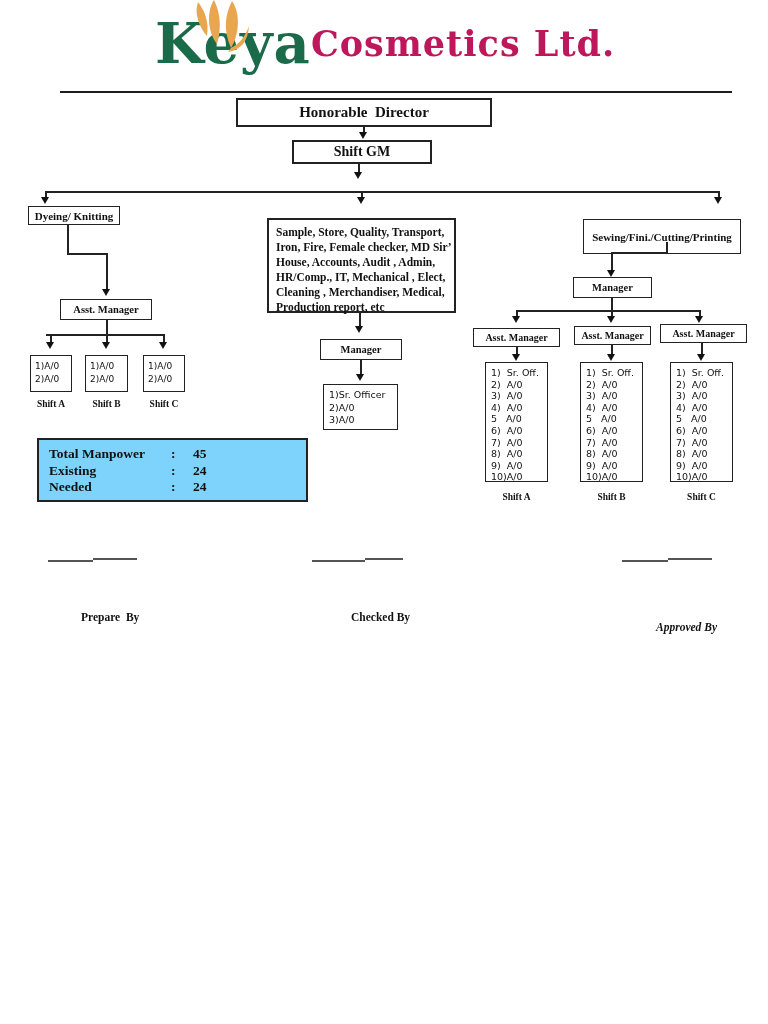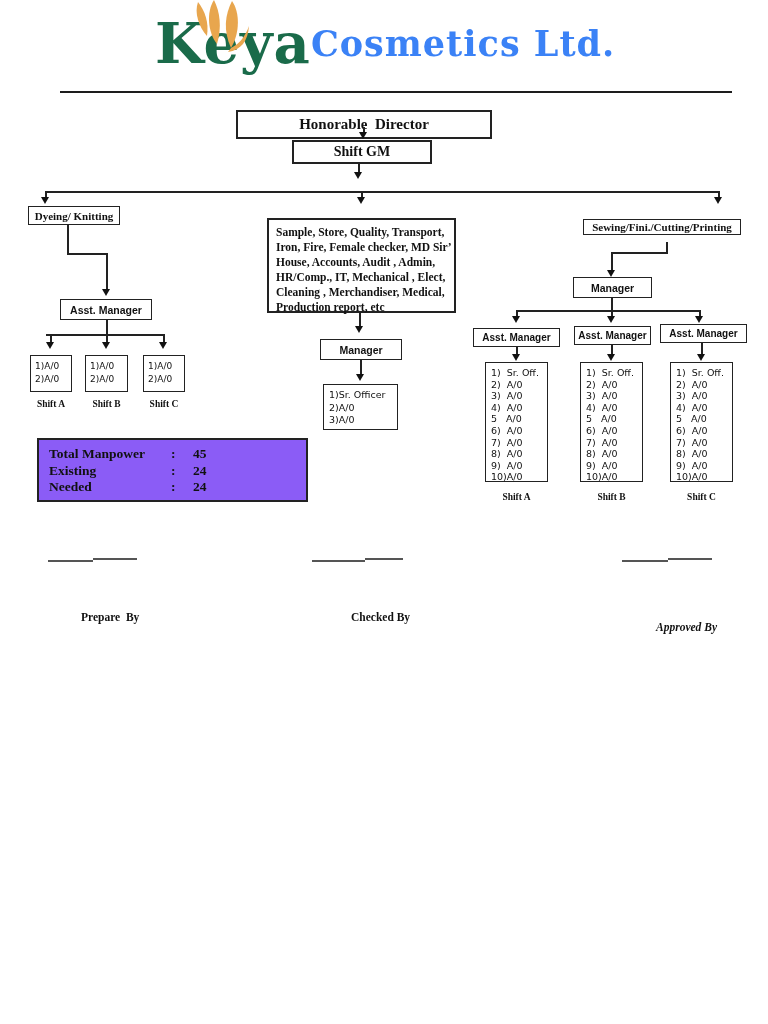--- a/index.html
+++ b/index.html
@@ -3,21 +3,21 @@
 <meta charset="utf-8">
 <style>
   html,body{margin:0;padding:0;background:#ffffff;}
   #page{position:relative;width:768px;height:1024px;background:#ffffff;overflow:hidden;
         font-family:"Liberation Serif","DejaVu Serif",serif;color:#111;}
   .abs{position:absolute;}
   .box{position:absolute;background:#fff;border:1.5px solid #222;box-sizing:border-box;
        display:flex;align-items:center;justify-content:center;text-align:center;
        font-weight:bold;white-space:pre;}
   .serifbox{font-family:"Liberation Serif","DejaVu Serif",serif;}
-  .sansbox{font-family:Liberation Sans, sans-serif;}
+  .sansbox{font-family:Liberation Serif, serif;}
   .listbox{position:absolute;background:#fff;border:1.5px solid #222;box-sizing:border-box;
        font-family:"DejaVu Sans","Liberation Sans",sans-serif;font-size:9.5px;
        text-align:left;padding:4px 16px 0 5px;line-height:11.6px;white-space:pre;}
   .vline{position:absolute;width:1.5px;background:#222;}
   .hline{position:absolute;height:1.5px;background:#222;}
   .arr{position:absolute;width:0;height:0;border-left:4.5px solid transparent;
        border-right:4.5px solid transparent;border-top:7px solid #111;}
   .shiftlabel{position:absolute;font-weight:bold;font-size:9.5px;text-align:center;
        font-family:"Liberation Serif","DejaVu Serif",serif;}
   .sigseg{position:absolute;height:1.5px;background:#555;}
@@ -25,43 +25,43 @@
        font-family:"Liberation Serif","DejaVu Serif",serif;margin-left:18px;}
   #brand{position:absolute;left:155px;top:12px;display:flex;align-items:center;}
   #brand .keya{font-size:56px;font-weight:bold;line-height:62px;letter-spacing:1px;
        font-family:"DejaVu Serif","Liberation Serif",serif;}
   #brand .cos{font-size:35px;font-weight:bold;letter-spacing:1px;
        font-family:"DejaVu Serif","Liberation Serif",serif;}
   #deptbox{position:absolute;left:267px;top:218px;width:189px;height:95px;
        border:2px solid #222;box-sizing:border-box;font-weight:bold;font-size:11.5px;
        line-height:15.1px;padding:5px 2px 0 7px;white-space:pre-line;background:#fff;}
   #summary{position:absolute;left:37px;top:438px;width:271px;height:64px;
-       border:2px solid #222;box-sizing:border-box;background:#8b5cf6;padding:6px 0 0 10px;}
+       border:2px solid #222;box-sizing:border-box;background:#7dd3fc;padding:6px 0 0 10px;}
   .sumrow{display:grid;grid-template-columns:122px 22px auto;font-weight:bold;
        font-size:13.5px;line-height:16.5px;}
 </style>
 </head>
 <body>
 
 <div id="page">
 
   <div id="brand">
     <span class="keya" style="color:#1a6b4a;">Keya</span>
-    <span class="cos" style="color:#3b82f6;">Cosmetics Ltd.</span>
+    <span class="cos" style="color:#be185d;">Cosmetics Ltd.</span>
   </div>
   <svg class="abs" style="left:190px;top:0px;" width="62" height="52" viewBox="0 0 62 52">
     <path d="M8,2 C15,11 19,22 17,36 C9,27 4,13 8,2 Z" fill="#e8a64e"></path>
     <path d="M24,0 C30,12 32,27 27,44 C18,33 16,12 24,0 Z" fill="#e8a64e"></path>
     <path d="M42,1 C35,15 33,30 41,48 C50,33 50,12 42,1 Z" fill="#e8a64e"></path>
     <path d="M41,48 C49,44 55,37 59,26 C58,41 51,50 38,52 Z" fill="#e8a64e"></path>
   </svg>
 
   <div class="hline" style="left:60px;top:91px;width:672px;height:2px;background:#1d1d1d;"></div>
 
-  <div class="box serifbox" style="left:236px;top:110px;width:256px;height:29px;border-width:2px;font-size:15px;font-family:Liberation Serif, serif;">
+  <div class="box serifbox" style="left:236px;top:98px;width:256px;height:29px;border-width:2px;font-size:15px;font-family:Liberation Serif, serif;">
     <span>Honorable  Director</span>
   </div>
   <div class="vline" style="left:363px;top:127px;height:6px;"></div>
   <div class="arr" style="left:359px;top:132px;"></div>
 
   <div class="box serifbox" style="left:292px;top:140px;width:140px;height:24px;border-width:2px;font-size:14px;">
     <span>Shift GM</span>
   </div>
   <div class="vline" style="left:358px;top:164px;height:9px;"></div>
   <div class="arr" style="left:354px;top:172px;"></div>
@@ -112,21 +112,21 @@
   <div class="arr" style="left:355px;top:326px;"></div>
 
   <div class="box sansbox" style="left:320px;top:339px;width:82px;height:21px;font-size:10.5px;">
     <span>Manager</span>
   </div>
   <div class="vline" style="left:360px;top:360px;height:15px;"></div>
   <div class="arr" style="left:356px;top:374px;"></div>
 
   <div class="listbox" style="left:323px;top:384px;width:75px;height:46px;line-height:12.6px;"><div>1)Sr. Officer</div><div>2)A/0</div><div>3)A/0</div></div>
 
-  <div class="box serifbox" style="left:583px;top:219px;width:158px;height:16px;font-size:11px;">
+  <div class="box serifbox" style="left:583px;top:219px;width:158px;height:35px;font-size:11px;">
     <span>Sewing/Fini./Cutting/Printing</span>
   </div>
   <div class="vline" style="left:666px;top:242px;height:12px;"></div>
   <div class="hline" style="left:611px;top:252px;width:56px;"></div>
   <div class="vline" style="left:611px;top:252px;height:19px;"></div>
   <div class="arr" style="left:607px;top:270px;"></div>
 
   <div class="box sansbox" style="left:573px;top:277px;width:79px;height:21px;font-size:10.5px;">
     <span>Manager</span>
   </div>

